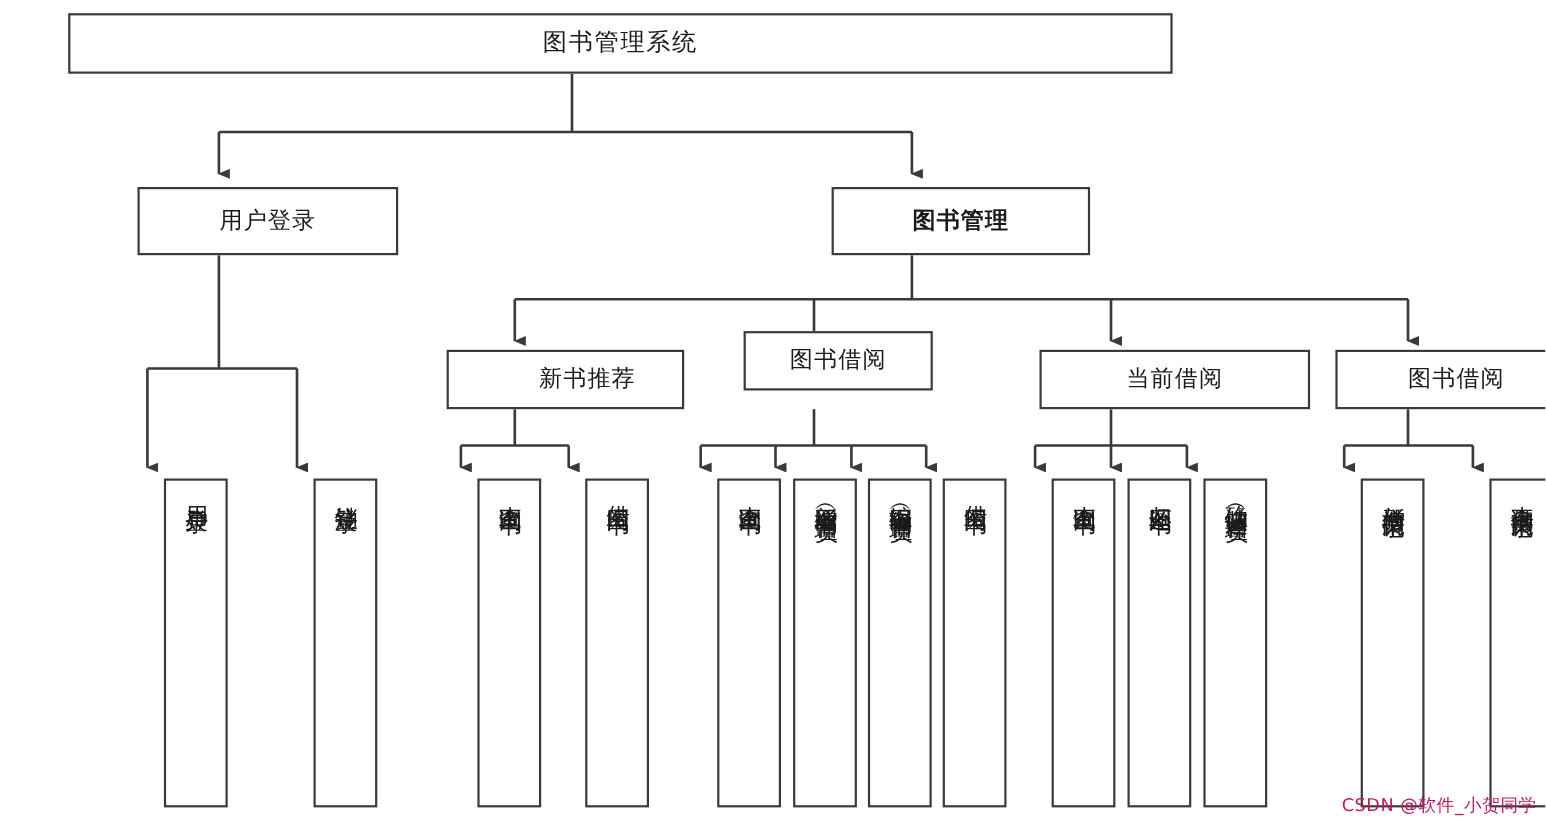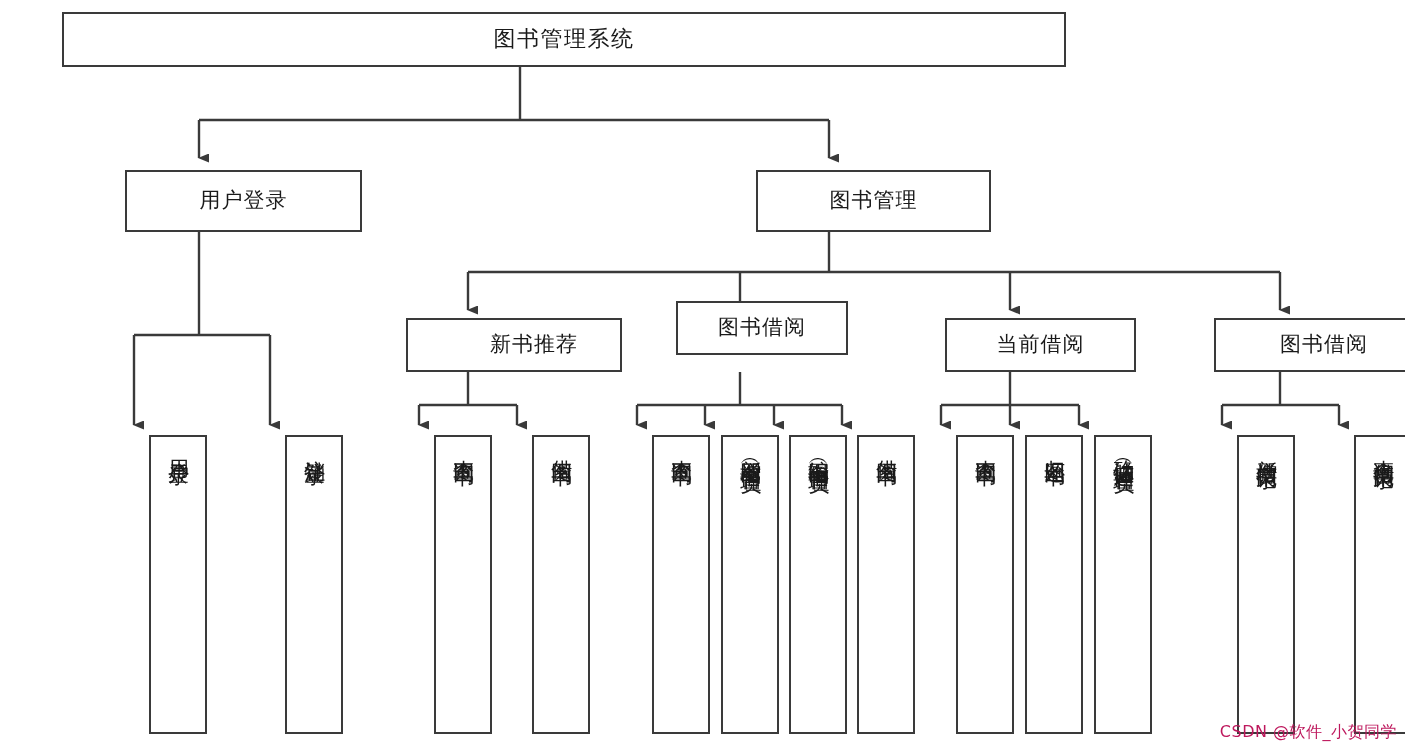--- a/index.html
+++ b/index.html
@@ -124,27 +124,27 @@
       <path d="M 1222,405 L 1339,405"></path>
       <path d="M 1222,405 L 1222,425" marker-end="url(#arrowhead)"></path>
       <path d="M 1339,405 L 1339,425" marker-end="url(#arrowhead)"></path>
     </g>
   </svg>
 
   <div class="node h-node root-node" style="left:18px; top:12px; width:1004px; height:55px;">图书管理系统</div>
 
   <div class="node h-node" style="left:81px; top:170px; width:237px; height:62px;">用户登录</div>
 
-  <div class="node h-node" style="left:712px; top:170px; width:235px; height:62px;">图书管理</div>
+  <div class="node h-node" style="left:712px; top:170px; width:235px; height:62px;font-weight:bold;">图书管理</div>
 
   <div class="node h-node" style="left:362px; top:318px; width:216px; height:54px;padding-left:40px;">新书推荐</div>
 
   <div class="node h-node" style="left:632px; top:301px; width:172px; height:54px;">图书借阅</div>
 
-  <div class="node h-node" style="left:901px; top:318px; width:191px; height:54px;">当前借阅</div>
+  <div class="node h-node" style="left:901px; top:318px; width:246px; height:54px;">当前借阅</div>
 
   <div class="node h-node" style="left:1170px; top:318px; width:220px; height:54px;">图书借阅</div>
 
   <div class="node v-node" style="left:105px; top:435px; width:58px; height:299px;">
     <span class="v-label">用户登录</span>
   </div>
 
   <div class="node v-node" style="left:241px; top:435px; width:58px; height:299px;">
     <span class="v-label">注销登录</span>
   </div>

